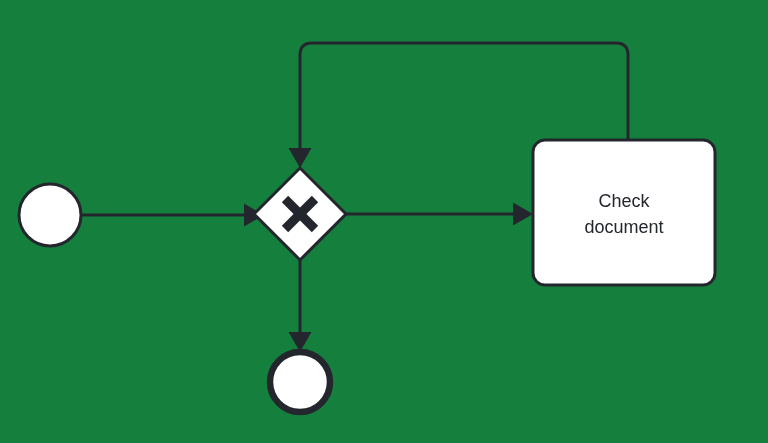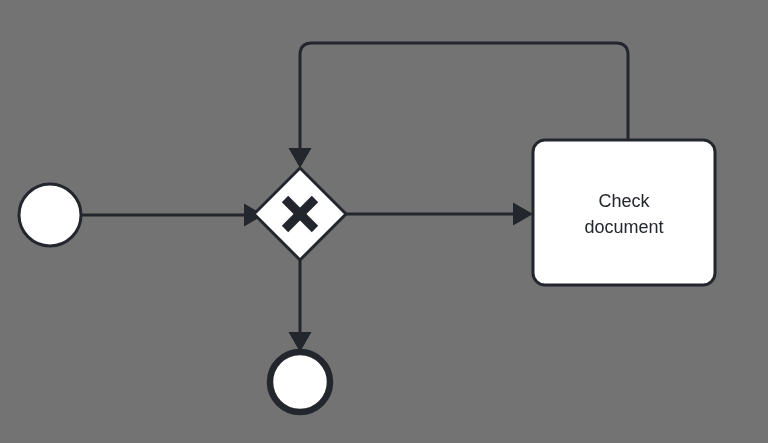--- a/index.html
+++ b/index.html
@@ -11,21 +11,21 @@
   body {
     width: 768px;
     height: 443px;
     overflow: hidden;
     font-family: "Liberation Sans", sans-serif;
   }
   #canvas {
     position: relative;
     width: 768px;
     height: 443px;
-    background: #737373;
+    background: #15803d;
   }
   #bpmn-svg {
     position: absolute;
     left: 0;
     top: 0;
     width: 768px;
     height: 443px;
     display: block;
   }
   .flow-line {

